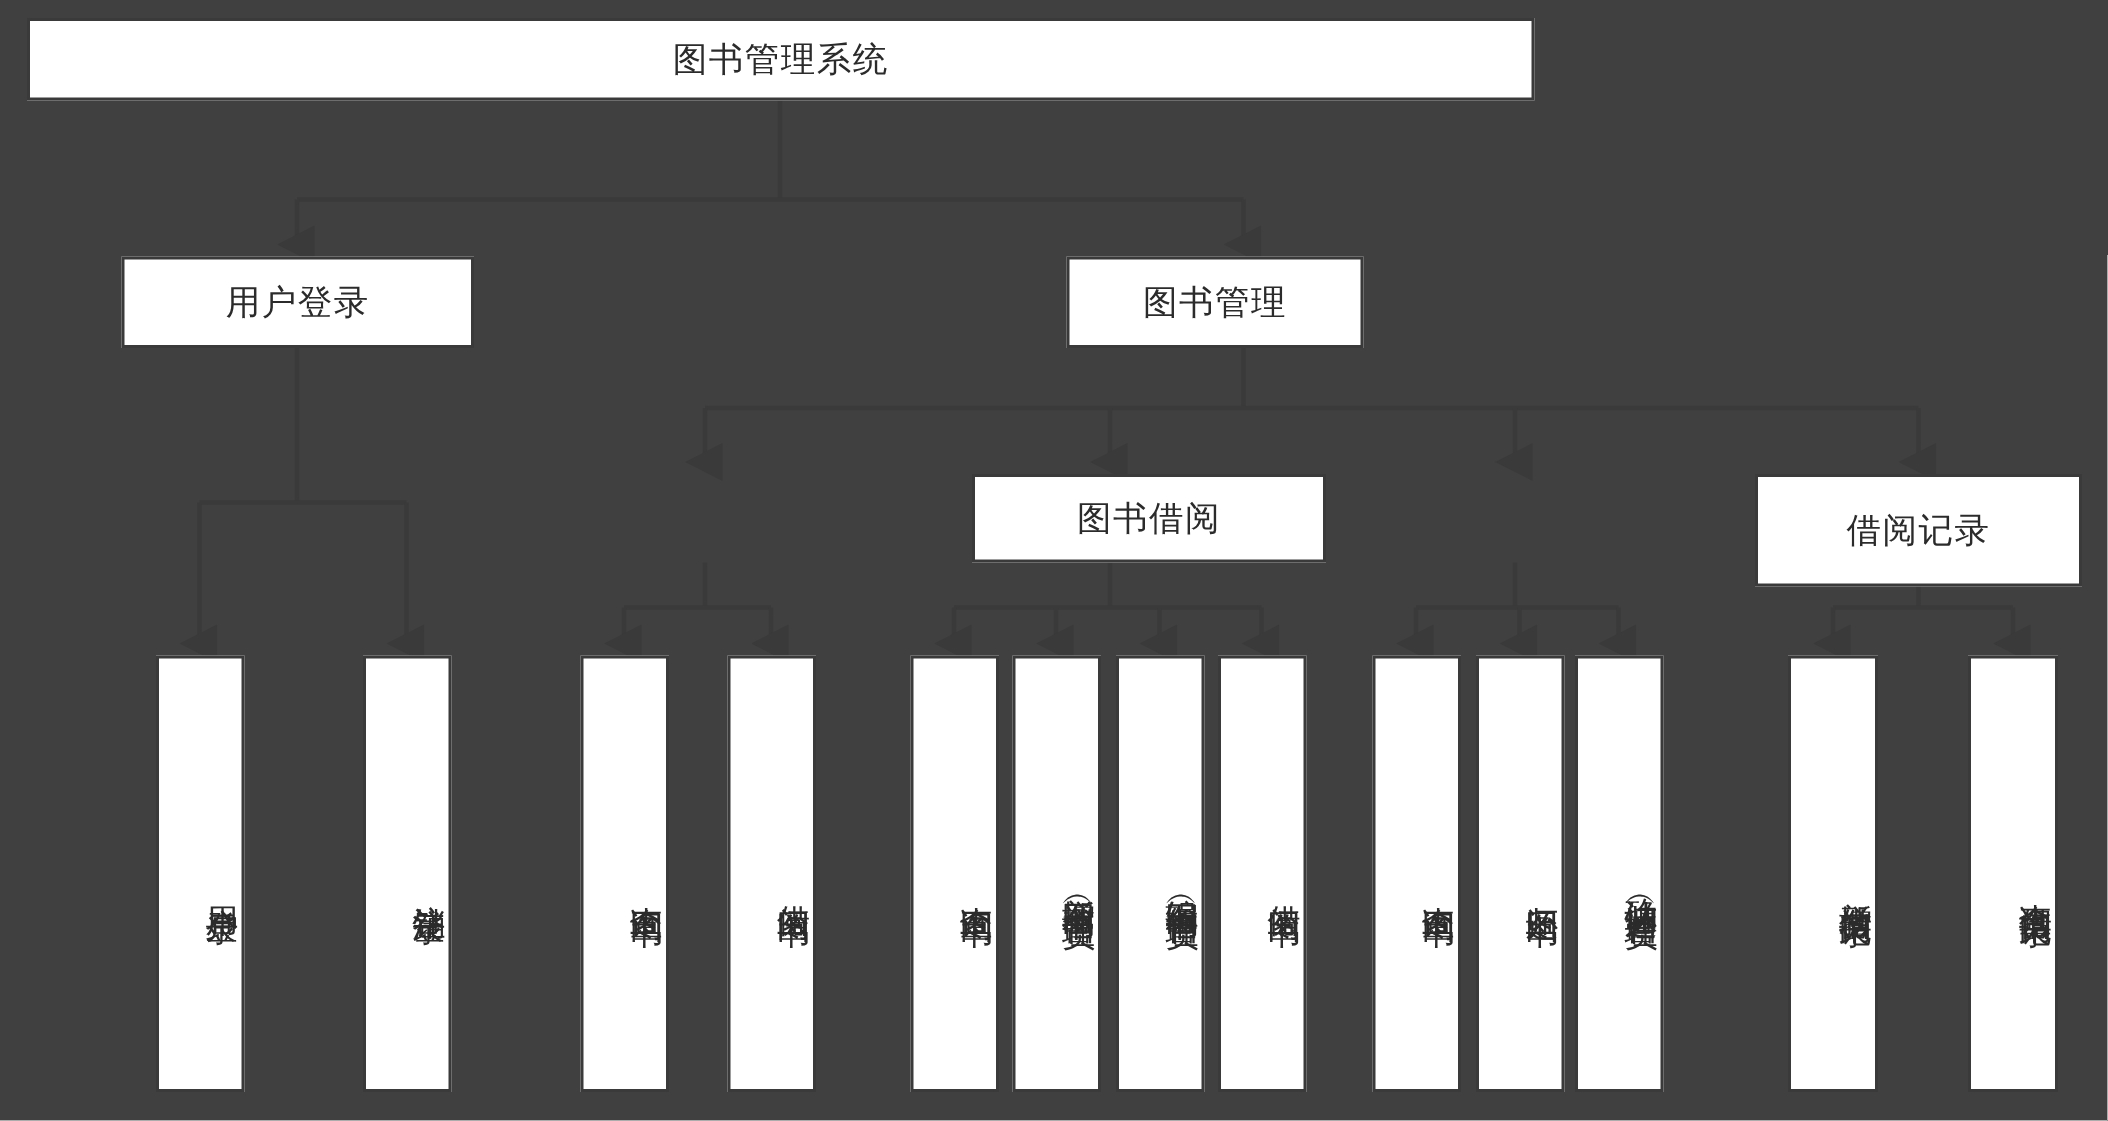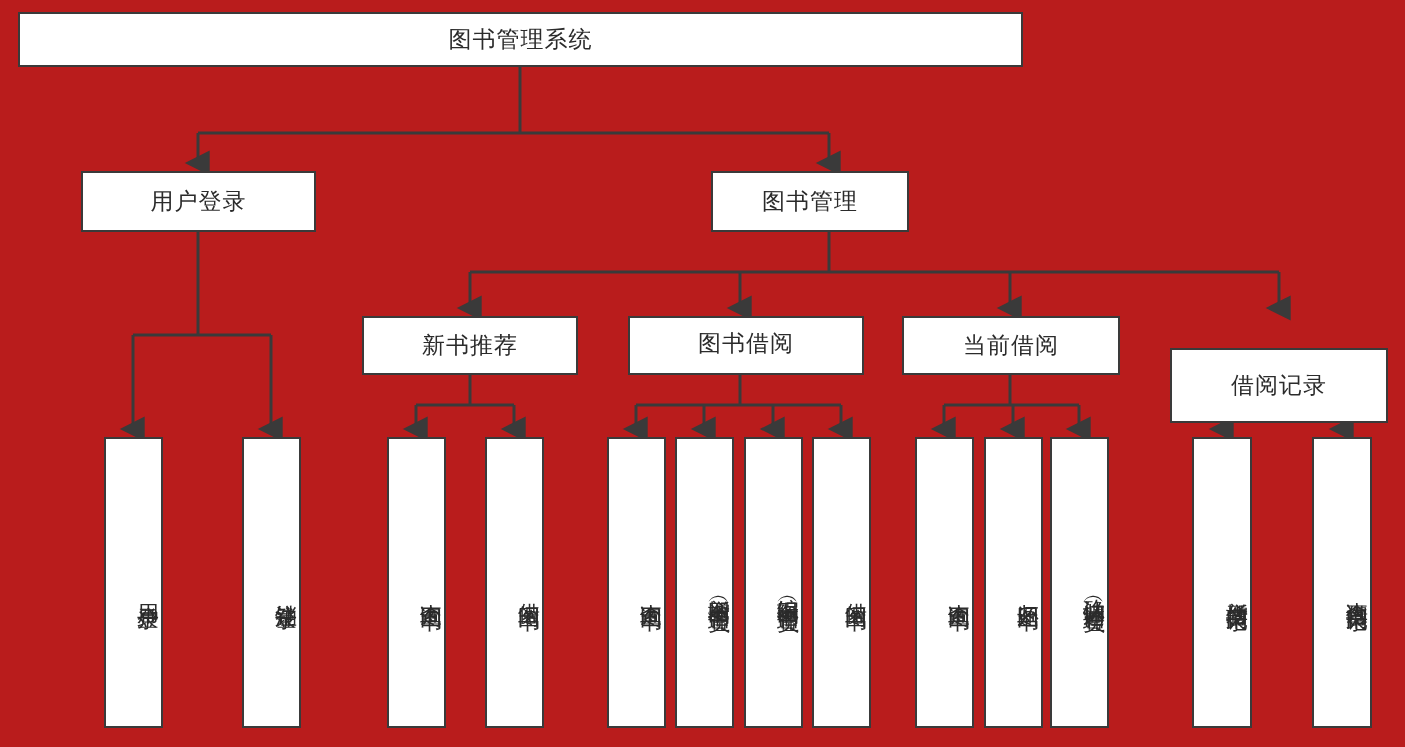--- a/index.html
+++ b/index.html
@@ -7,21 +7,21 @@
     padding: 0;
     background: #ffffff;
   }
   body {
     font-family: "Liberation Sans", "DejaVu Sans", sans-serif;
   }
   #canvas {
     position: relative;
     width: 1405px;
     height: 747px;
-    background: #b91c1c;
+    background: #404040;
     overflow: hidden;
   }
   #wires {
     position: absolute;
     left: 0;
     top: 0;
     width: 1405px;
     height: 747px;
   }
   .node {
@@ -123,30 +123,24 @@
     <span>图书管理系统</span>
   </div>
 
   <div class="node node-h" style="left:81px; top:171px; width:235px; height:61px;">
     <span>用户登录</span>
   </div>
   <div class="node node-h" style="left:711px; top:171px; width:198px; height:61px;">
     <span>图书管理</span>
   </div>
 
-  <div class="node node-h" style="left:362px; top:316px; width:216px; height:59px;">
-    <span>新书推荐</span>
-  </div>
-  <div class="node node-h" style="left:628px; top:316px; width:236px; height:59px;font-family:Liberation Mono, monospace;">
+  <div class="node node-h" style="left:648px; top:316px; width:236px; height:59px;">
     <span>图书借阅</span>
   </div>
-  <div class="node node-h" style="left:902px; top:316px; width:218px; height:59px;">
-    <span>当前借阅</span>
-  </div>
-  <div class="node node-h" style="left:1170px; top:316px; width:218px; height:75px;margin-top:32px;">
+  <div class="node node-h" style="left:1170px; top:316px; width:218px; height:75px;">
     <span>借阅记录</span>
   </div>
 
   <div class="node node-v" style="left:104px; top:437px; width:59px; height:291px;">
     <span class="vtext">用户登录</span>
   </div>
   <div class="node node-v" style="left:242px; top:437px; width:59px; height:291px;">
     <span class="vtext">注销登录</span>
   </div>
 

